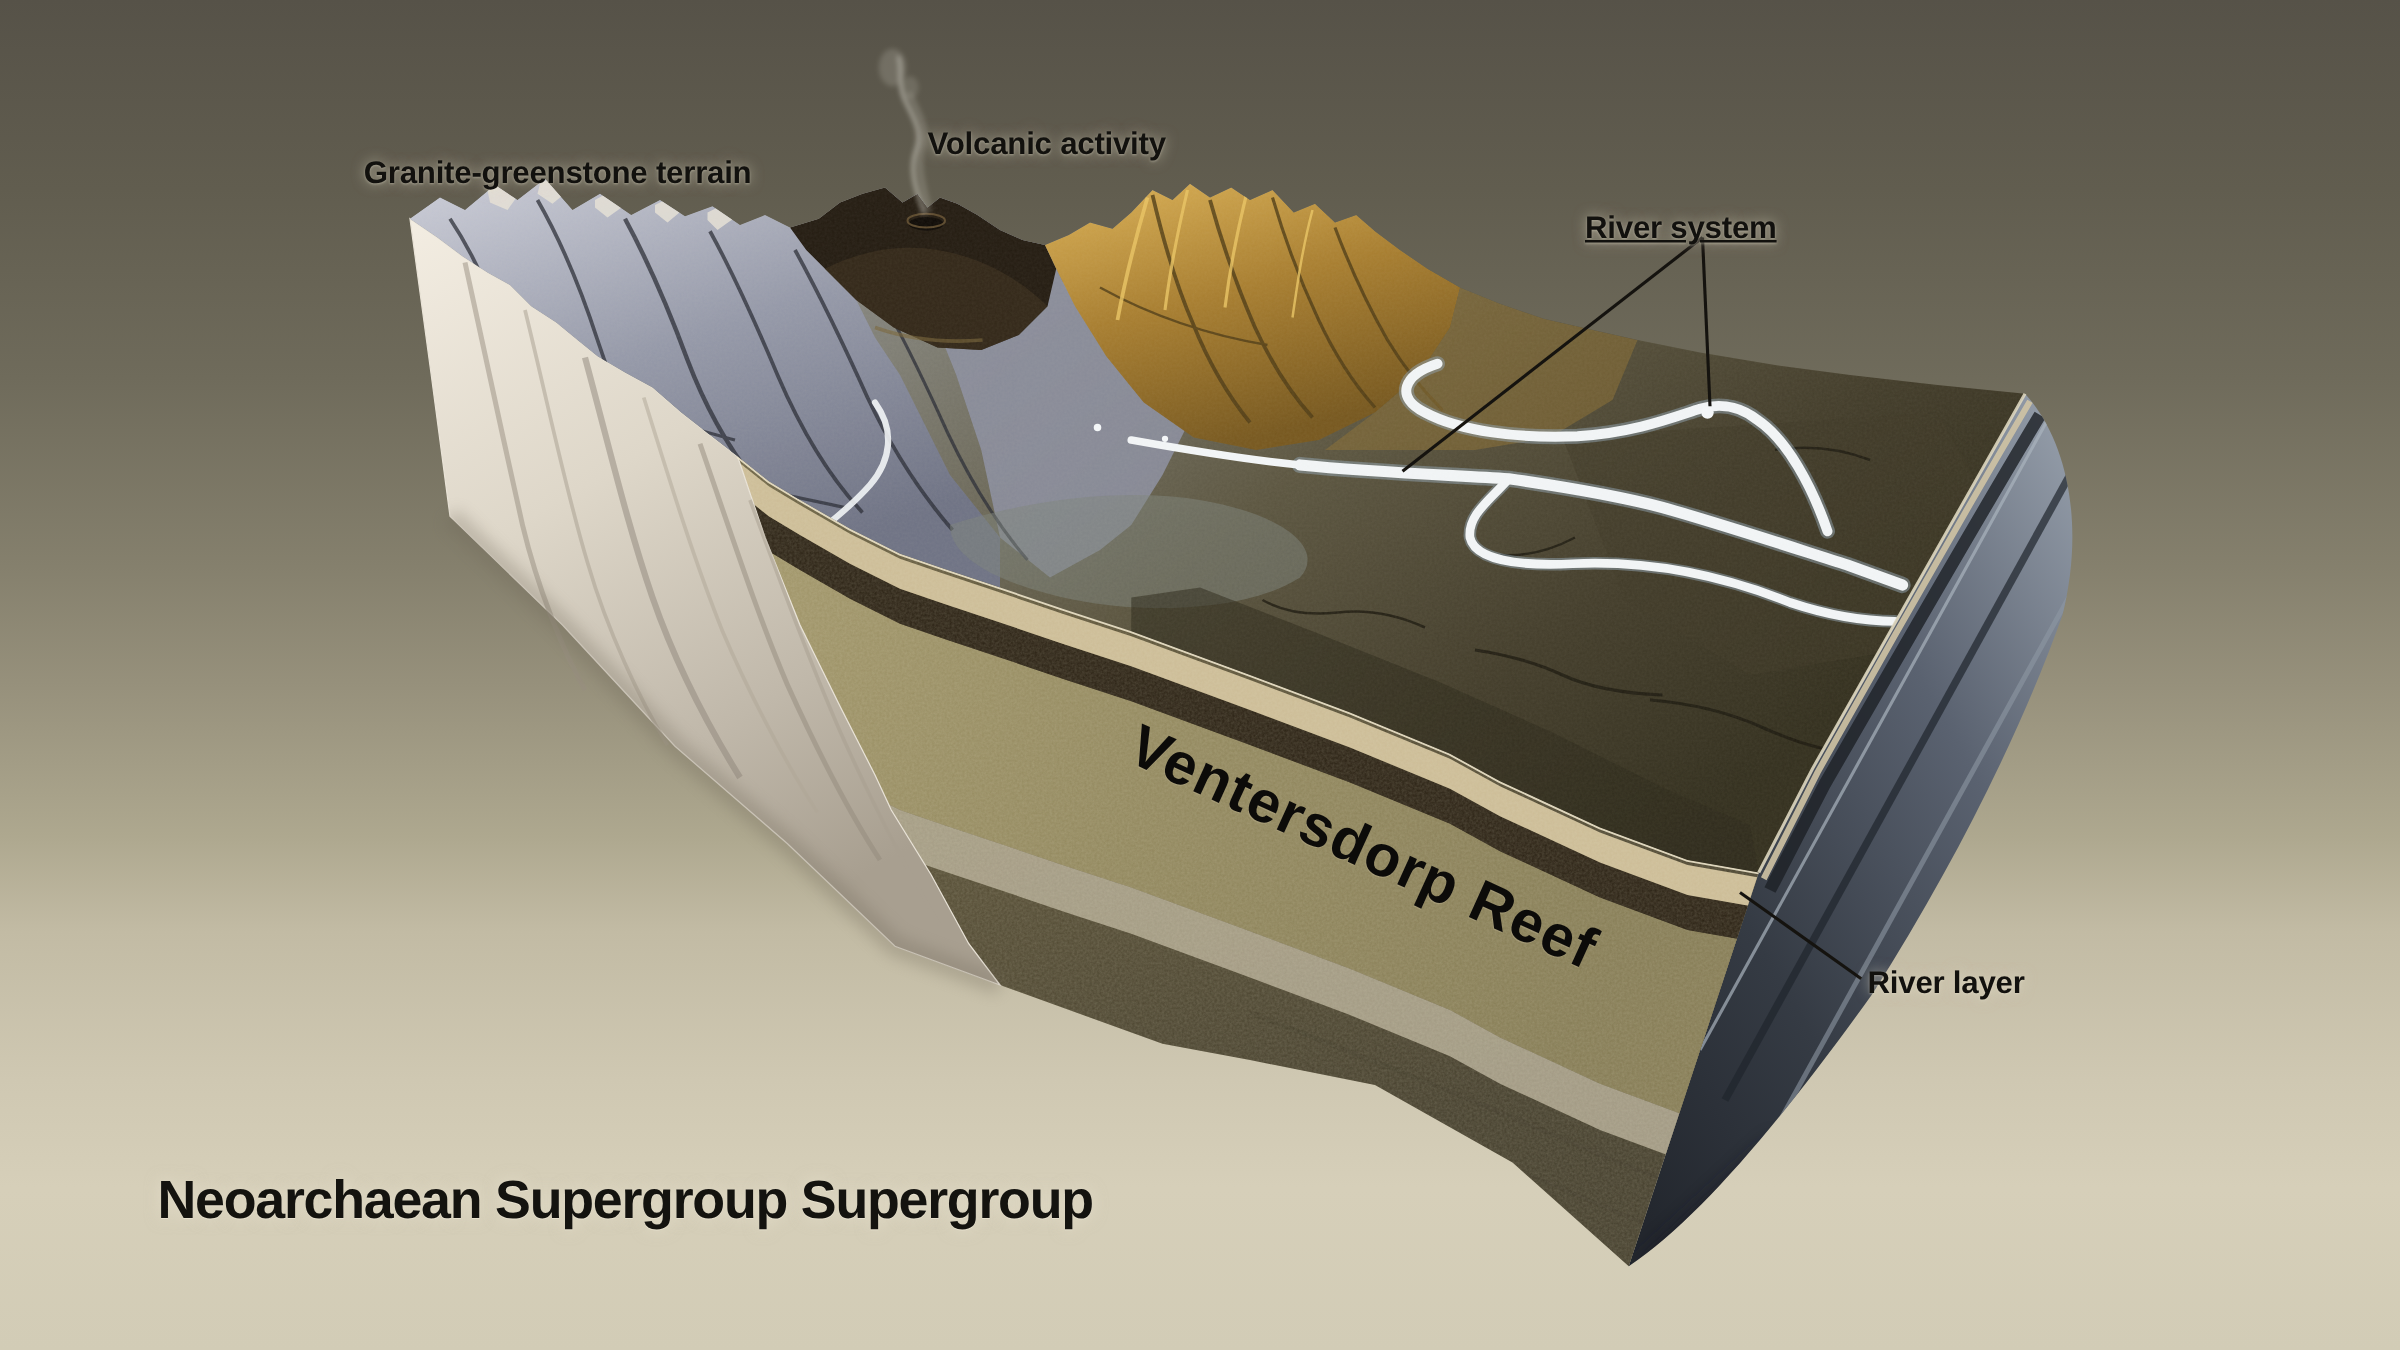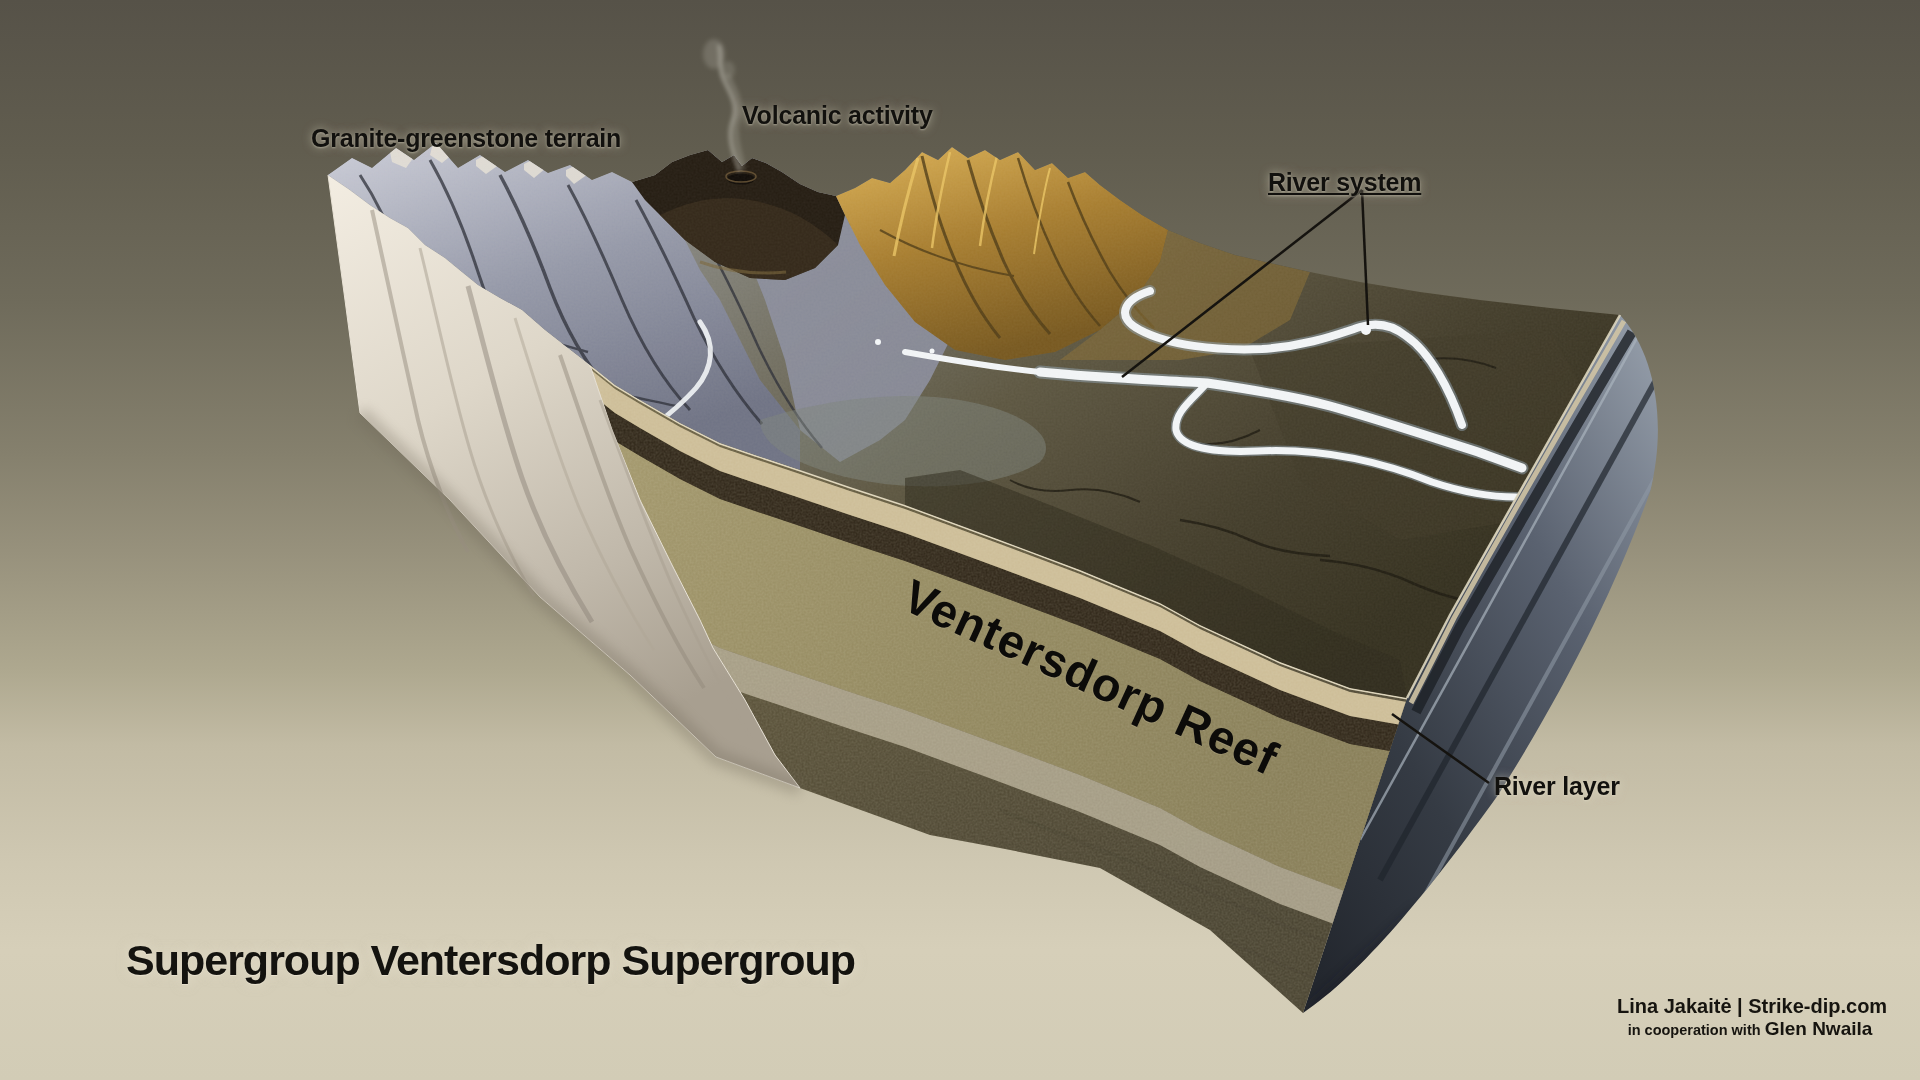--- a/index.html
+++ b/index.html
@@ -12,21 +12,21 @@
       #d6cfb9 88%, #d2ccb6 100%);
     position:relative;
   }
   .stage{position:absolute;inset:0;width:1920px;height:1080px;}
   svg.art{position:absolute;left:0;top:0;}
   .lbl{
     position:absolute;color:#12110e;font-weight:bold;
     font-size:25px;letter-spacing:-0.2px;white-space:nowrap;
     text-shadow:0 0 10px rgba(236,229,209,.55), 0 1px 2px rgba(236,229,209,.4);
   }
-  .lbl-granite{left:311px;top:124px;}
+  .lbl-granite{left:291px;top:124px;}
   .lbl-volcanic{left:742px;top:101px;}
   .lbl-river{left:1268px;top:168px;text-decoration:underline;}
   .lbl-basalt{left:1494px;top:772px;}
   .lbl-reef{
     position:absolute;left:918px;top:568px;color:#0c0b09;font-weight:bold;
     font-size:47px;letter-spacing:1px;white-space:nowrap;
     transform:rotate(24.5deg);transform-origin:left top;
     text-shadow:0 1px 0 rgba(210,200,170,.25);
   }
   .title{
@@ -273,20 +273,16 @@
 <div class="lbl lbl-granite">Granite-greenstone terrain</div>
 
 <div class="lbl lbl-volcanic">Volcanic activity</div>
 
 <div class="lbl lbl-river">River system</div>
 
 <div class="lbl lbl-basalt">River layer</div>
 
 <div class="lbl-reef">Ventersdorp Reef</div>
 
-<div class="title">Supergroup Ventersdorp Supergroup</div>
-
-<div class="credits">
-  <div class="line1">Lina Jakaitė | Strike-dip.com</div>
-  <div class="line2"><span>in cooperation with </span><span class="coop-name">Glen Nwaila</span></div>
+<div class="title">Neoarchaean Supergroup Supergroup</div>
+
+
 </div>
 
-</div>
-
 </body></html>

